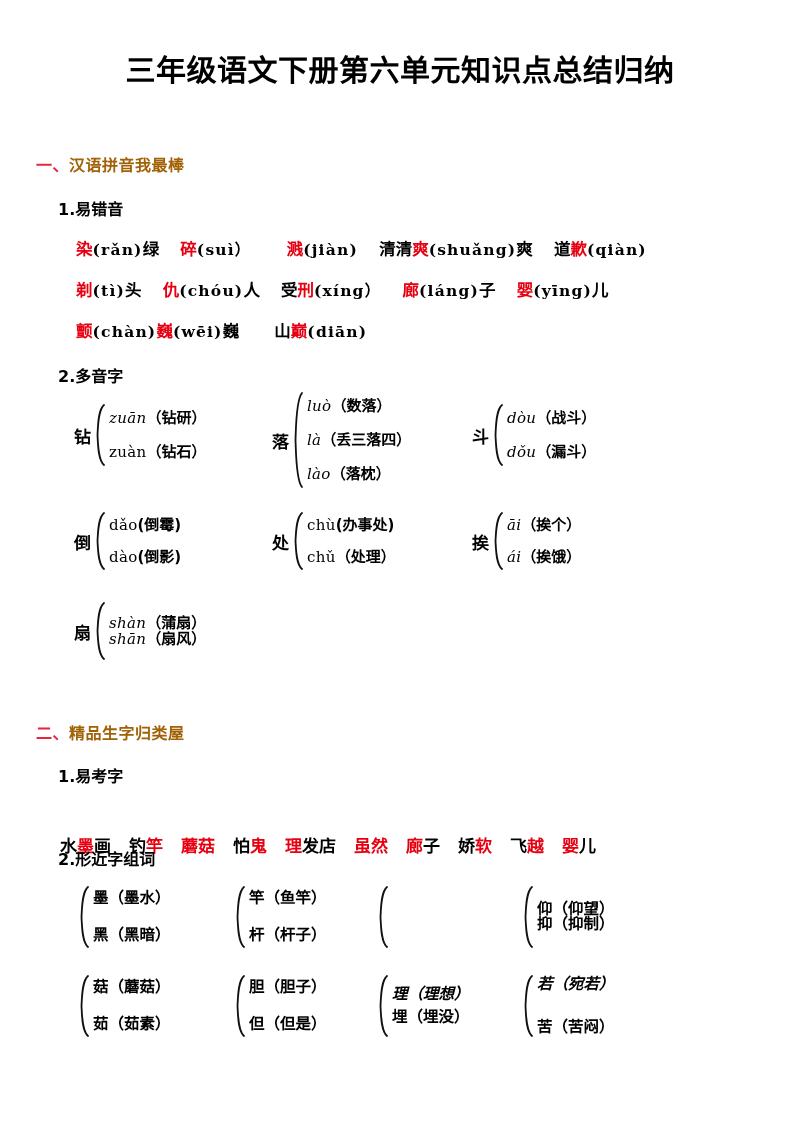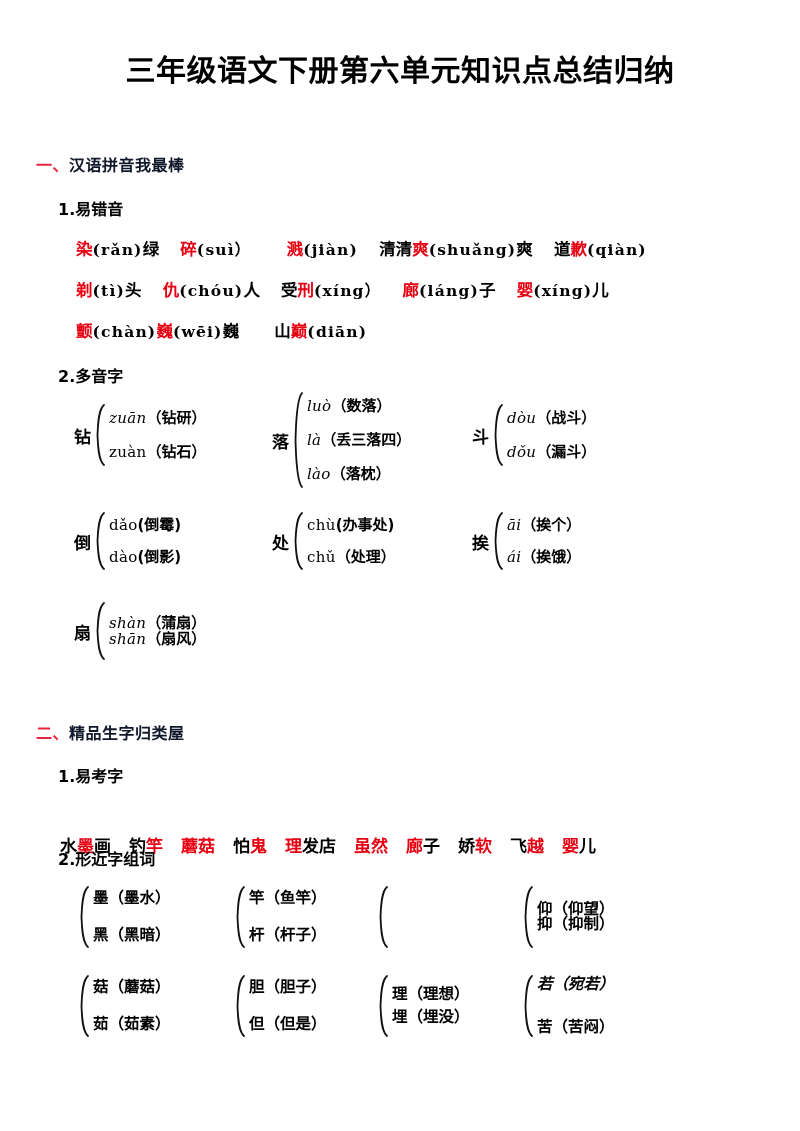--- a/index.html
+++ b/index.html
@@ -42,21 +42,21 @@
   
   .section-head {
     position: absolute;
     left: 36px;
     font-size: 16px;
     font-weight: 700;
     white-space: nowrap;
     letter-spacing: 0.5px;
   }
   .sec-num { color: #e8233f; }
-  .sec-name { color: #0f172a; }
+  .sec-name { color: #a16207; }
 
   
   .sub-head {
     position: absolute;
     left: 58px;
     font-size: 16px;
     font-weight: 700;
     color: #000000;
     white-space: nowrap;
     font-family: "DejaVu Sans", "Liberation Sans", sans-serif;
@@ -180,21 +180,21 @@
 
   <div class="yck-row" style="top:277px;">
     <span class="hz-red">剃</span><span class="py">(tì)</span><span class="hz-blk">头</span>
     <span class="gap-sm"></span>
     <span class="hz-red">仇</span><span class="py">(chóu)</span><span class="hz-blk">人</span>
     <span class="gap-sm"></span>
     <span class="hz-blk">受</span><span class="hz-red">刑</span><span class="py">(xíng）</span>
     <span class="gap-sm"></span>
     <span class="hz-red">廊</span><span class="py">(láng)</span><span class="hz-blk">子</span>
     <span class="gap-sm"></span>
-    <span class="hz-red">婴</span><span class="py">(xíng)</span><span class="hz-blk">儿</span>
+    <span class="hz-red">婴</span><span class="py">(yīng)</span><span class="hz-blk">儿</span>
   </div>
 
   <div class="yck-row" style="top:318px;">
     <span class="hz-red">颤</span><span class="py">(chàn)</span><span class="hz-red">巍</span><span class="py">(wēi)</span><span class="hz-blk">巍</span>
     <span class="gap-md"></span>
     <span class="hz-blk">山</span><span class="hz-red">巅</span><span class="py">(diān)</span>
   </div>
 
   <div class="sub-head" style="top:363px;">2.多音字</div>
 
@@ -370,21 +370,21 @@
     </span>
   </div>
 
   <div class="brace-group" style="left:375px; top:975px;">
     <span class="brace">
       <svg width="13" height="62" viewBox="0 0 13 62">
           <path d="M12 1 C6 6, 6 22, 5.5 31 C6 40, 6 56, 12 61" fill="none" stroke="#111" stroke-width="1.8" stroke-linecap="round"></path>
         </svg>
     </span>
     <span class="bg-items" style="height:62px;">
-      <span class="xjz-item" style="margin-bottom:8px;">理（理想）</span>
+      <span class="xjz-item" style="margin-bottom:8px;font-style:italic;">理（理想）</span>
       <span class="xjz-item">埋（埋没）</span>
     </span>
   </div>
 
   <div class="brace-group" style="left:520px; top:975px;">
     <span class="brace">
       <svg width="13" height="62" viewBox="0 0 13 62">
           <path d="M12 1 C6 6, 6 22, 5.5 31 C6 40, 6 56, 12 61" fill="none" stroke="#111" stroke-width="1.8" stroke-linecap="round"></path>
         </svg>
     </span>

